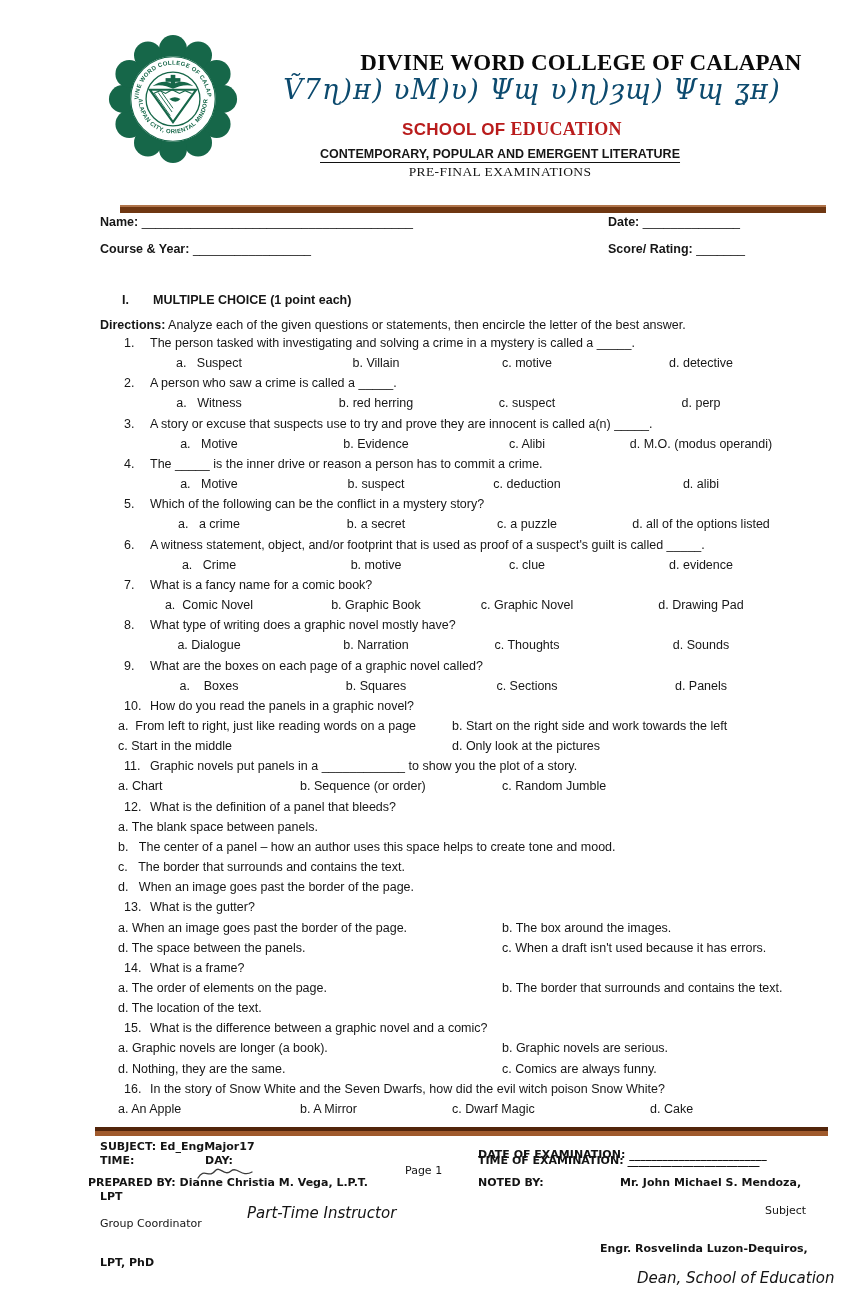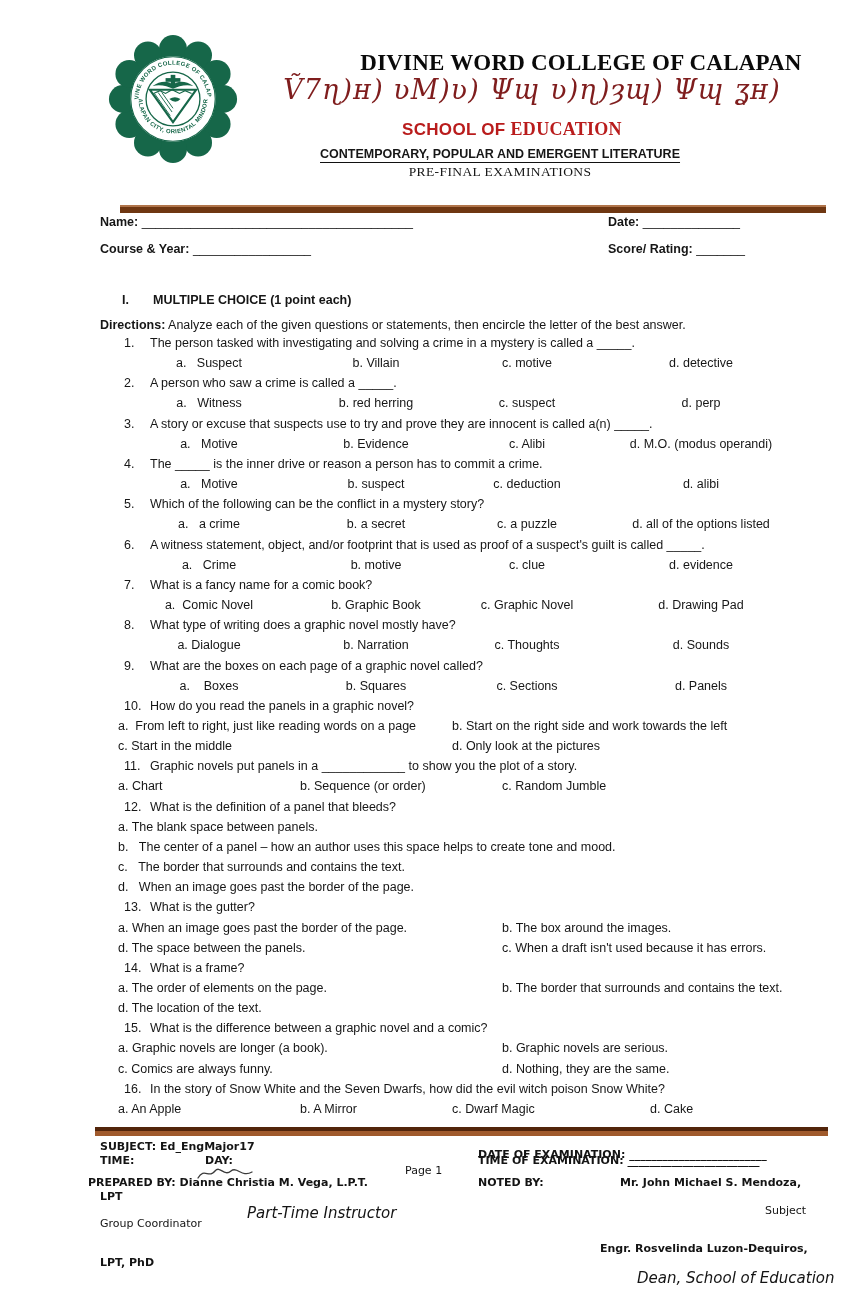--- a/index.html
+++ b/index.html
@@ -6,21 +6,21 @@
   html,body { background:#ffffff; }
   body { width:850px; height:1300px; position:relative; font-family:"Liberation Sans", sans-serif; color:#161616; overflow:hidden; }
   .page { position:absolute; inset:0; background:#ffffff; }
 
   .abs { position:absolute; white-space:nowrap; }
   .hc { position:absolute; transform:translateX(-50%); white-space:nowrap; }
 
   
   .seal { position:absolute; left:104px; top:34px; width:138px; height:130px; }
   .college-title { left:581px; top:50px; font-family:"Liberation Serif", serif; font-weight:bold; font-size:23px; letter-spacing:.2px; color:#0a0a0a; }
-  .baybayin { left:532px; top:74px; font-family:"DejaVu Serif", serif; font-style:italic; font-size:27px; letter-spacing:1px; color:#7f1d1d; }
+  .baybayin { left:532px; top:74px; font-family:"DejaVu Serif", serif; font-style:italic; font-size:27px; letter-spacing:1px; color:#0c4a6e; }
   .school-line { left:512px; top:119px; font-size:17px; font-weight:bold; letter-spacing:.3px; color:#b91c1c; }
   .school-line .serifpart { font-family:"Liberation Serif", serif; font-size:18px; }
   .course-title { left:500px; top:147px; font-size:12.5px; font-weight:bold; border-bottom:1.6px solid #111; padding-bottom:1px; }
   .exam-title { left:500px; top:164px; font-family:"Liberation Serif", serif; font-size:13.5px; letter-spacing:.4px; }
 
   .bar-top { position:absolute; left:120px; top:205px; width:706px; height:8px;
              background:linear-gradient(#b0744a 0 28%, #6f3712 28% 100%); }
   .bar-bottom { position:absolute; left:95px; top:1127px; width:733px; height:9px;
              background:linear-gradient(#52250b 0 42%, #a05a2c 42% 100%); }
 
@@ -223,22 +223,22 @@
       </div>
       <div class="optrow g-two500">
         <span class="opt">d. The location of the text.</span>
       </div>
       <div class="qrow"><span class="qnum">15.</span><span>What is the difference between a graphic novel and a comic?</span></div>
       <div class="optrow g-two500">
         <span class="opt">a. Graphic novels are longer (a book).</span>
         <span class="opt">b. Graphic novels are serious.</span>
       </div>
       <div class="optrow g-two500">
+        <span class="opt">d. Nothing, they are the same.</span>
         <span class="opt">c. Comics are always funny.</span>
-        <span class="opt">d. Nothing, they are the same.</span>
       </div>
       <div class="qrow"><span class="qnum">16.</span><span>In the story of Snow White and the Seven Dwarfs, how did the evil witch poison Snow White?</span></div>
       <div class="optrow g-four16">
         <span class="opt">a. An Apple</span>
         <span class="opt">b. A Mirror</span>
         <span class="opt">c. Dwarf Magic</span>
         <span class="opt">d. Cake</span>
       </div>
     </div>
 

